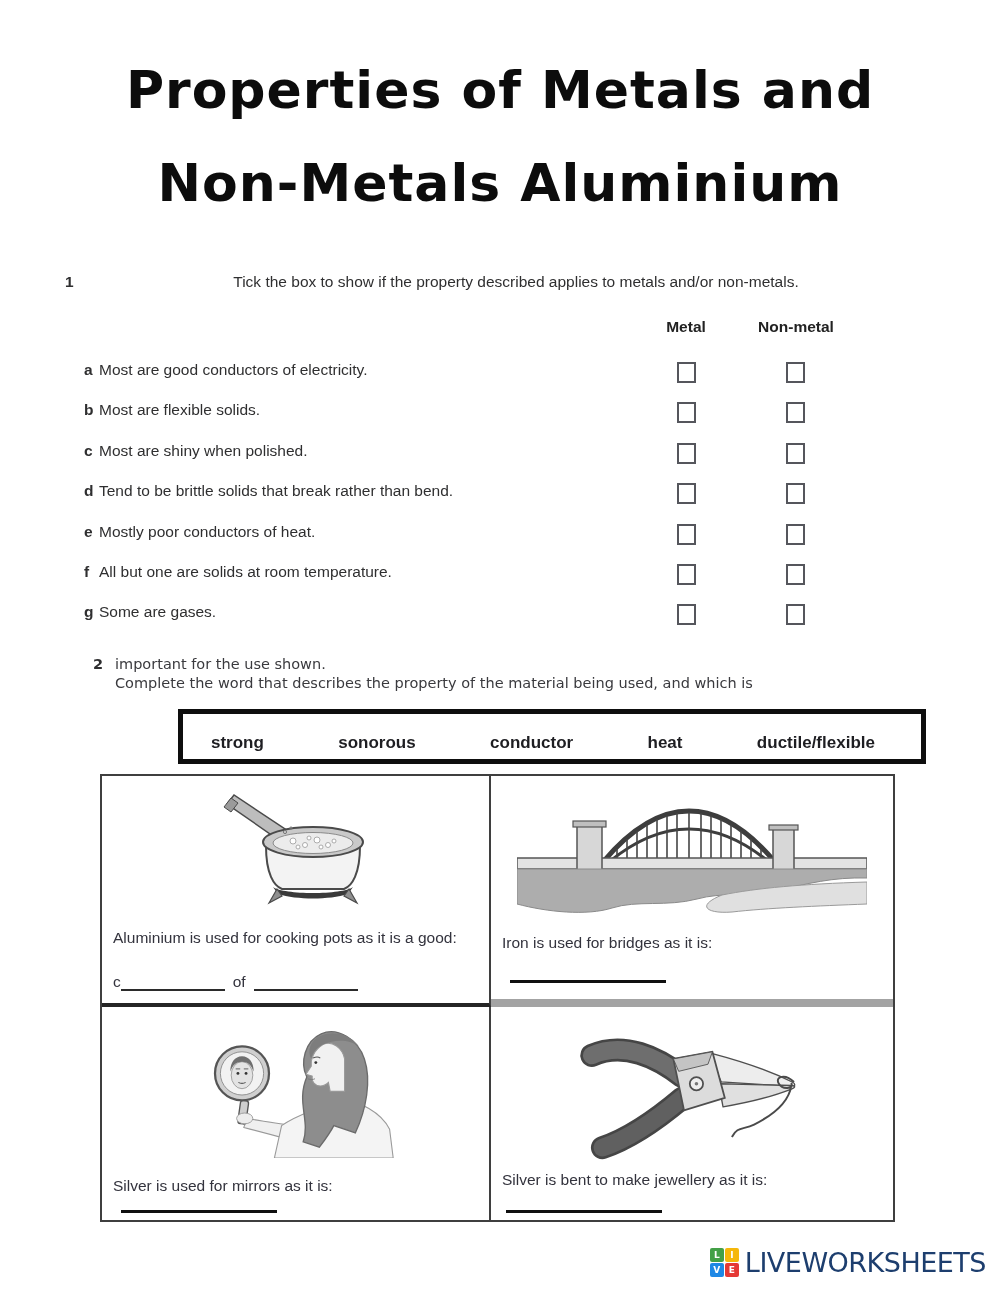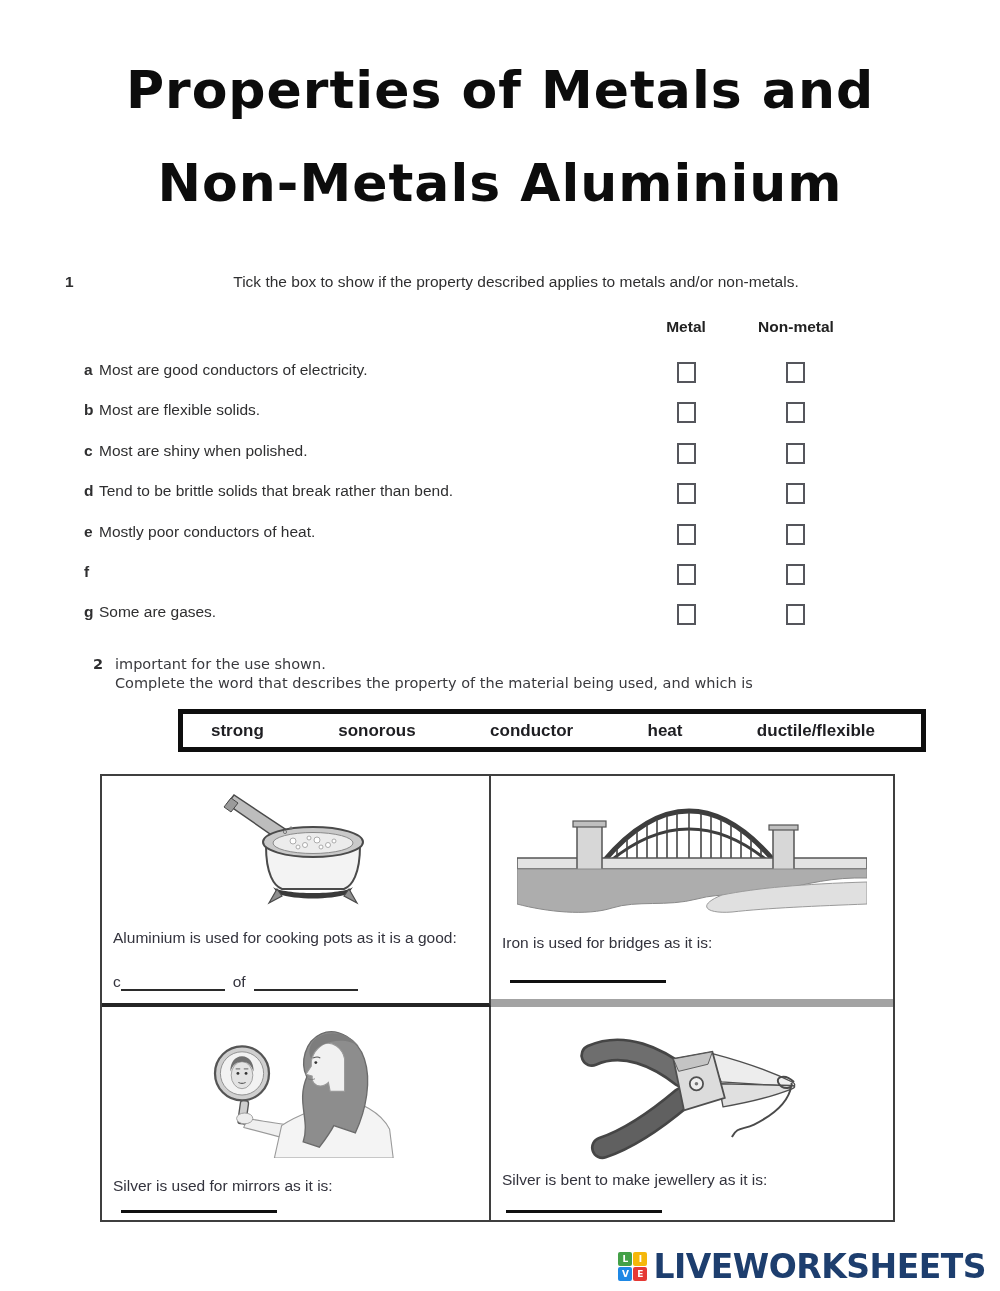--- a/index.html
+++ b/index.html
@@ -31,21 +31,21 @@
 
   
   .q2{position:absolute;left:93px;top:655px;width:800px;
       font-family:"DejaVu Sans",sans-serif;font-size:14.5px;line-height:19px;color:#3a3a3e;}
   .q2 .q-num{font-weight:700;color:#2e2e30;}
   .q2 .q-lines{margin-left:22px;}
 
   
   .word-bank{position:absolute;left:178px;top:709px;width:664px;height:33px;
              border:5px solid #0e0e0e;background:#fff;display:flex;align-items:center;
-             justify-content:space-between;padding:0 46px 0 28px;box-sizing:content-box;
+             justify-content:space-between;padding:12px 46px 0 28px;box-sizing:content-box;
              font-weight:700;font-size:17px;color:#1e1e22;}
 
   
   .use-grid{position:absolute;left:100px;top:774px;width:795px;height:448px;
             border:2px solid #3f3f3f;box-sizing:border-box;display:grid;
             grid-template-columns:389px 1fr;grid-template-rows:231px 1fr;}
   .cell{position:relative;overflow:hidden;box-sizing:border-box;}
   .cell-tl{border-right:2px solid #3f3f3f;border-bottom:4px solid #252525;}
   .cell-tr{border-bottom:8px solid #a3a3a3;}
   .cell-bl{border-right:2px solid #3f3f3f;}
@@ -56,21 +56,21 @@
               font-size:15.5px;color:#33333d;}
   .u-line{display:inline-block;width:104px;height:15px;border-bottom:2.5px solid #2b2b2b;}
   .answer-row .mid{margin:0 8px;}
   .blank-line{position:absolute;height:3px;background:#101010;}
 
   
   .footer{position:absolute;top:1247px;right:14px;display:flex;align-items:center;gap:6px;}
   .logo-tiles{display:grid;grid-template-columns:14px 14px;grid-template-rows:14px 14px;gap:1px;}
   .tile{display:flex;align-items:center;justify-content:center;color:#fff;
         font-family:"DejaVu Sans",sans-serif;font-weight:700;font-size:9px;border-radius:2px;}
-  .brand{font-family:"DejaVu Sans",sans-serif;font-weight:700;font-size:33px;
+  .brand{font-family:"DejaVu Sans",sans-serif;font-weight:400;font-size:27px;
          letter-spacing:-0.5px;color:#1d3e6e;}
 </style>
 </head>
 <body>
 
 <div class="page">
 
   <header class="title">
     <div>Properties of Metals and</div>
     <div>Non-Metals Aluminium</div>
@@ -111,20 +111,21 @@
         <span class="cb cb-nonmetal"></span>
       </div>
       <div class="q1-row">
         <span class="row-letter">e</span>
         <span class="row-text">Mostly poor conductors of heat.</span>
         <span class="cb cb-metal"></span>
         <span class="cb cb-nonmetal"></span>
       </div>
       <div class="q1-row">
         <span class="row-letter">f</span>
+        <span class="row-text">All but one are solids at room temperature.</span>
         <span class="cb cb-metal"></span>
         <span class="cb cb-nonmetal"></span>
       </div>
       <div class="q1-row">
         <span class="row-letter">g</span>
         <span class="row-text">Some are gases.</span>
         <span class="cb cb-metal"></span>
         <span class="cb cb-nonmetal"></span>
       </div>
     </div>

